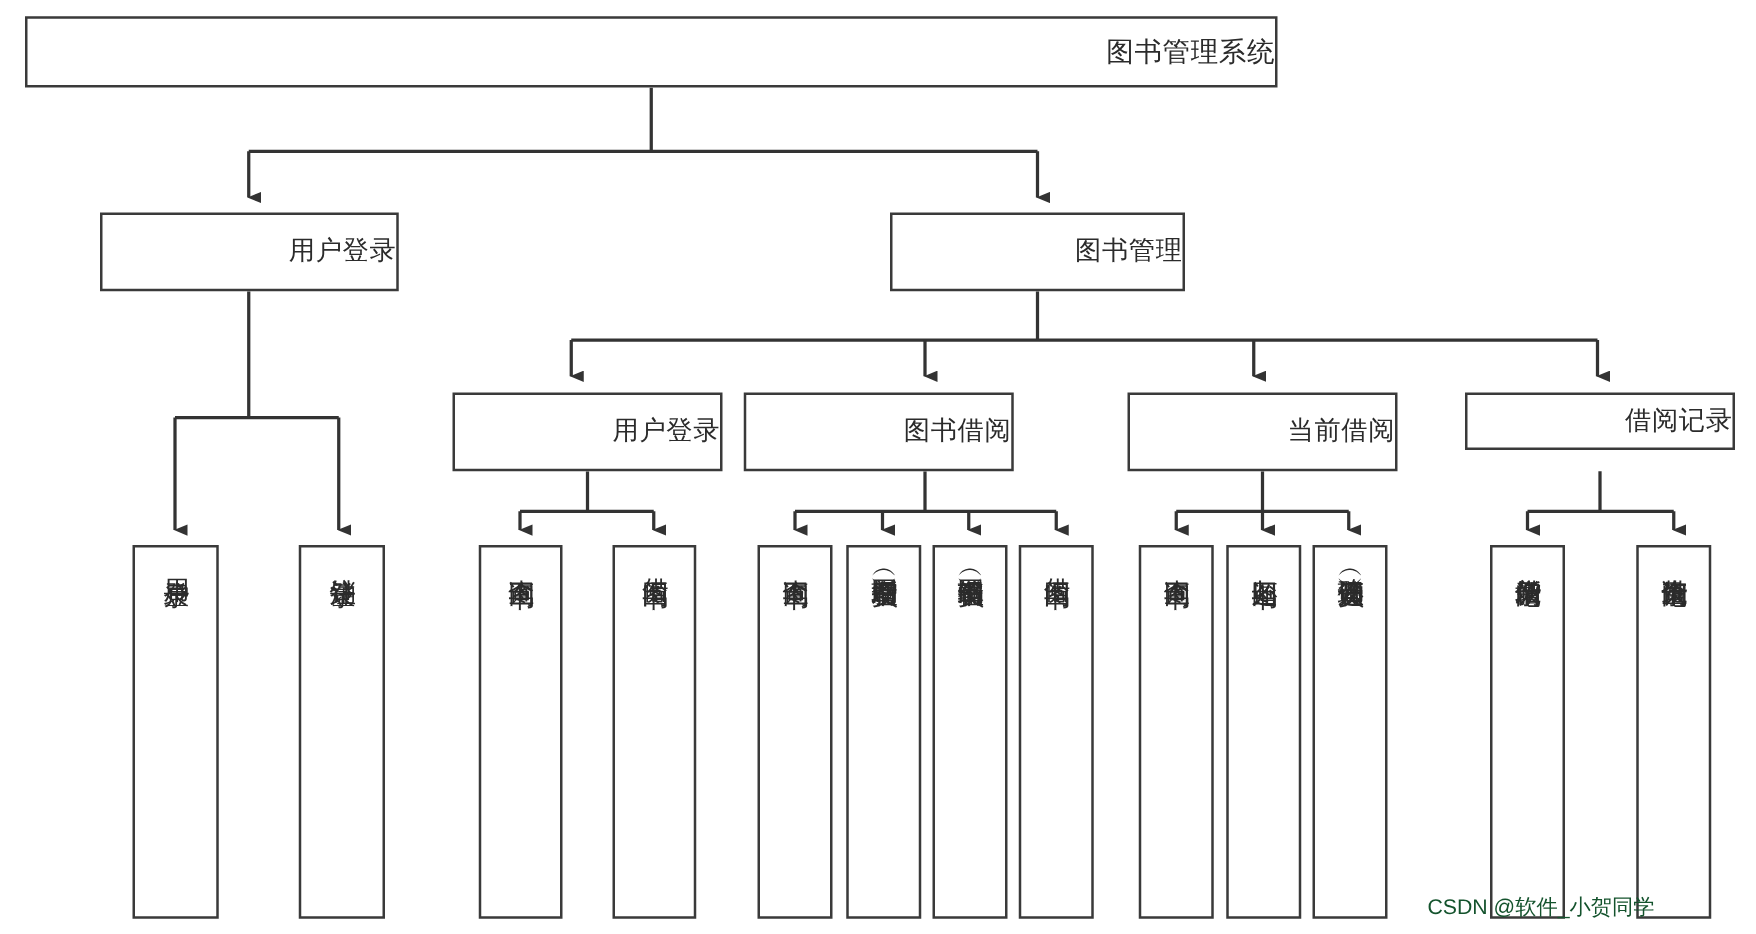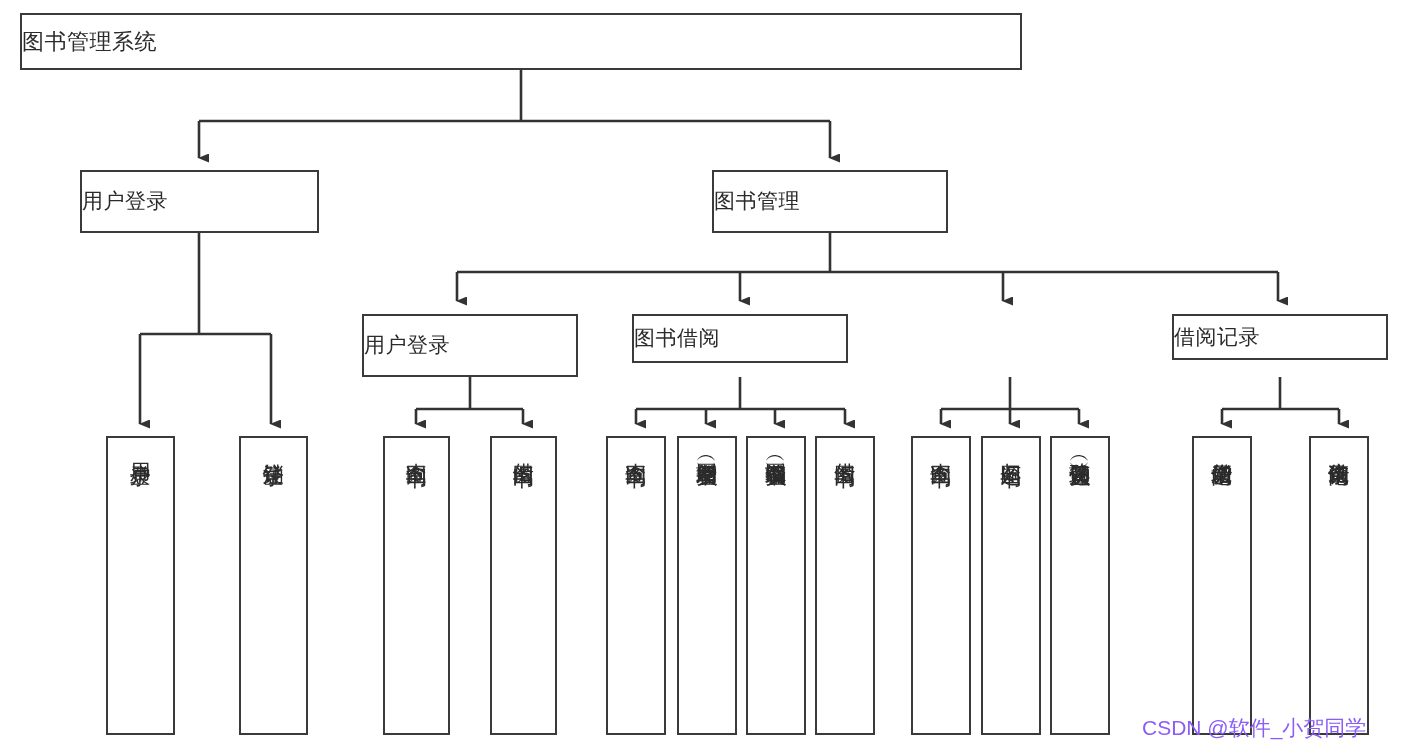--- a/index.html
+++ b/index.html
@@ -24,21 +24,21 @@
     width: 1405px;
     height: 747px;
   }
   .node {
     position: absolute;
     box-sizing: border-box;
     border: 2.5px solid #3a3a3a;
     background: #ffffff;
     display: flex;
     align-items: center;
-    justify-content: flex-start;
+    justify-content: flex-end;
     color: #1a1a1a;
     z-index: 2;
   }
   .node-label {
     display: block;
     text-align: center;
     line-height: 1.18;
     white-space: nowrap;
     color: #2b2b2b;
   }
@@ -65,22 +65,22 @@
     white-space: nowrap;
     color: #2b2b2b;
   }
   .node.v.tall-text .node-label {
     letter-spacing: 0.5px;
   }
   #watermark {
     position: absolute;
     left: 1142px;
     top: 714px;
-    font-size: 21px;
-    color: #8b5cf6;
+    font-size: 17px;
+    color: #14532d;
     white-space: nowrap;
     z-index: 5;
     font-family: "Liberation Sans", "DejaVu Sans", sans-serif;
   }
 </style>
 </head>
 <body>
 
 <div id="diagram-root">
 
@@ -143,22 +143,25 @@
   <div class="node h" style="left:80px; top:170px; width:239px; height:63px;">
     <span class="node-label">用户登录</span>
   </div>
   <div class="node h" style="left:712px; top:170px; width:236px; height:63px;">
     <span class="node-label">图书管理</span>
   </div>
 
   <div class="node h" style="left:362px; top:314px; width:216px; height:63px;">
     <span class="node-label">用户登录</span>
   </div>
-  <div class="node h" style="left:632px; top:314px; width:216px; height:49px;">
+  <div class="node h" style="left:595px; top:314px; width:216px; height:63px;">
     <span class="node-label">图书借阅</span>
+  </div>
+  <div class="node h" style="left:902px; top:314px; width:216px; height:63px;">
+    <span class="node-label">当前借阅</span>
   </div>
   <div class="node h" style="left:1172px; top:314px; width:216px; height:46px;">
     <span class="node-label">借阅记录</span>
   </div>
 
   <div class="node v" style="left:106px; top:436px; width:69px; height:299px;">
     <span class="node-label">用户登录</span>
   </div>
   <div class="node v" style="left:239px; top:436px; width:69px; height:299px;">
     <span class="node-label">注销登录</span>

